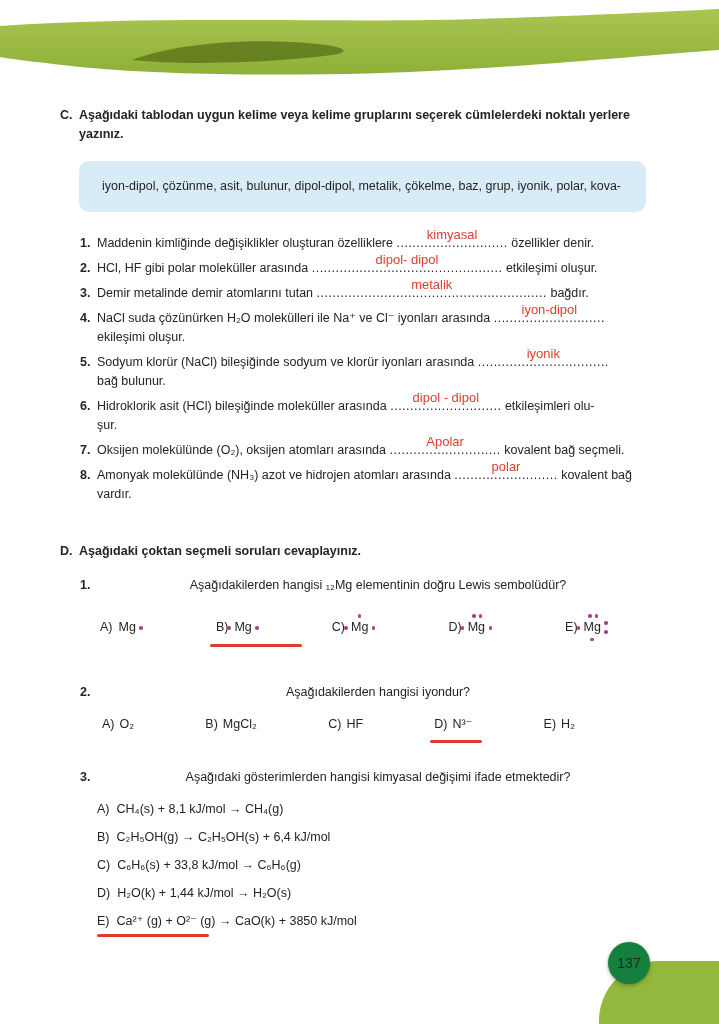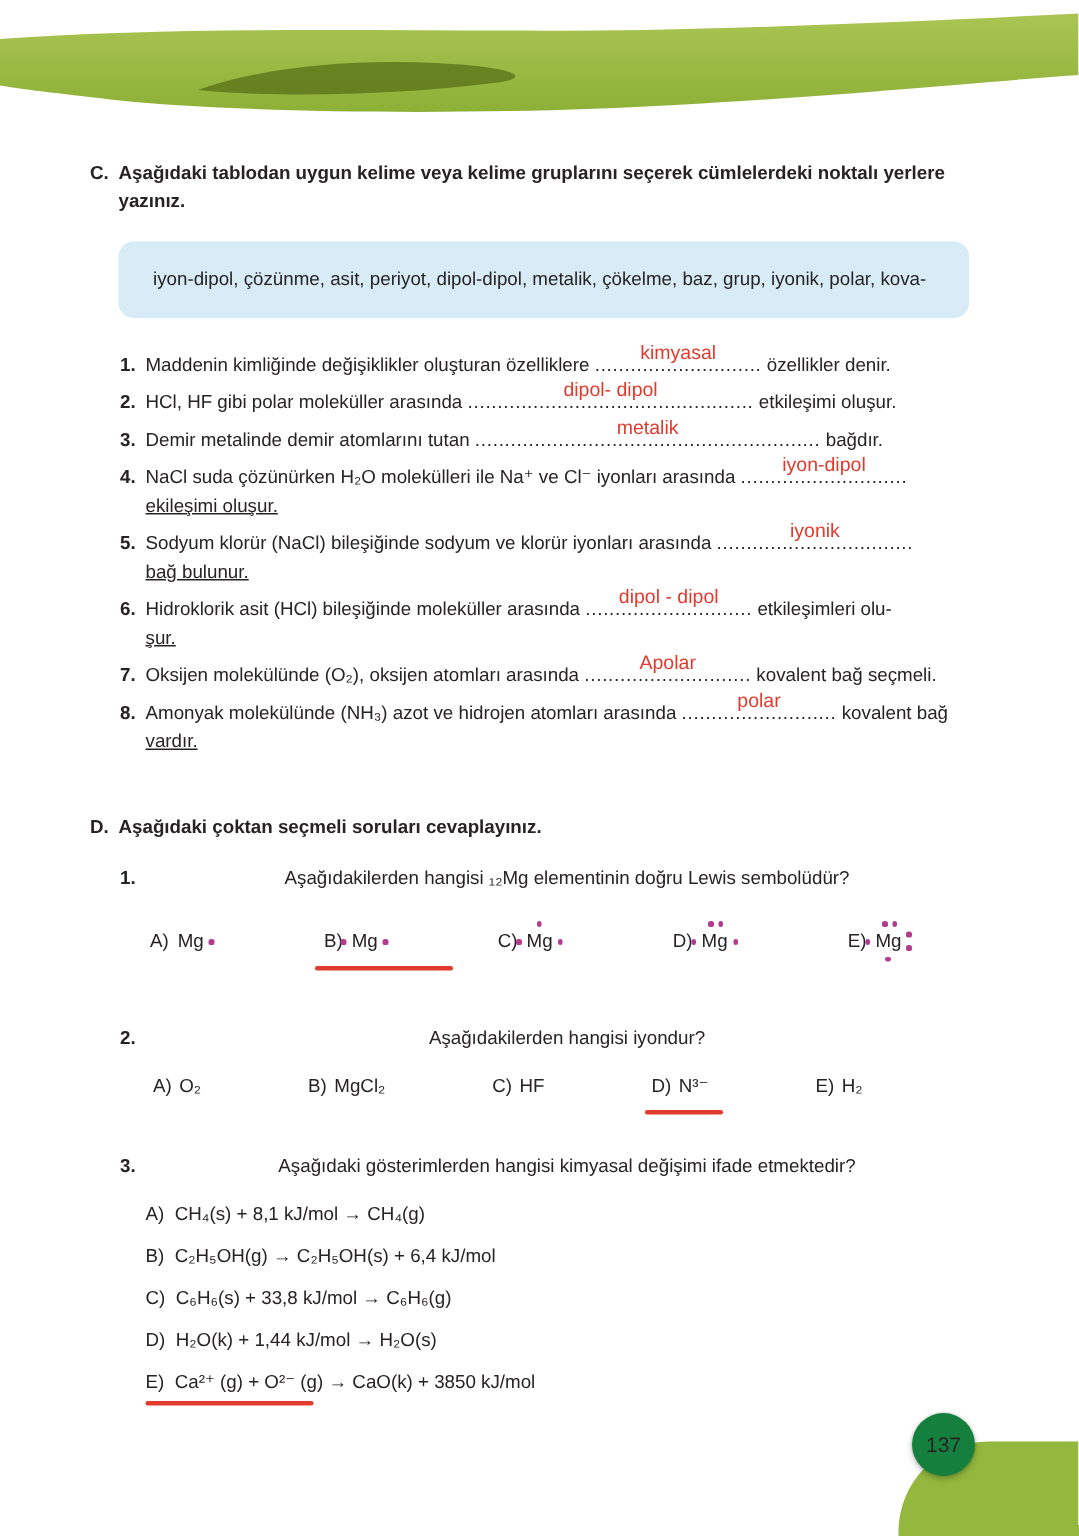--- a/index.html
+++ b/index.html
@@ -21,21 +21,21 @@
   .wb1{padding-left:10px;}
 
   .c-items{margin-left:20px;}
   .c-item{display:flex;margin-bottom:6px;}
   .c-item .inum{width:17px;flex:none;font-weight:700;}
   .c-item .itext{flex:1;}
 
   .blank{display:inline-block;position:relative;vertical-align:baseline;}
   .dots{letter-spacing:0.5px;}
   .answer{position:absolute;left:50%;transform:translateX(-50%);bottom:12px;color:var(--accent-red,#e23b2e);font-size:13px;line-height:1;white-space:nowrap;margin-top:22px;}
-  .post2{display:block;text-decoration:underline;}
+  .post2{display:block;}
 
   .question{display:flex;margin-left:20px;}
   .question .inum{width:17px;flex:none;font-weight:700;}
   .question .qtext{flex:1;text-align:center;}
 
   .opt-row{display:flex;justify-content:space-between;}
   .q1-row{margin:16px 0 0 40px;width:502px;padding-top:7px;}
   .q2-row{margin:13px 0 0 42px;width:473px;}
   .opt{position:relative;display:flex;gap:5px;align-items:baseline;}
 
@@ -82,21 +82,21 @@
 </div>
 
 <div class="content">
 
   <div class="sec-head head-c">
     <span class="shnum">C.</span>
     <div class="shtitle">Aşağıdaki tablodan uygun kelime veya kelime gruplarını seçerek cümlelerdeki noktalı yerlere yazınız.</div>
   </div>
 
   <div class="wordbank">
-    <div class="wb1">iyon-dipol, çözünme, asit, periyot, dipol-dipol, metalik, çökelme, baz, grup, iyonik, polar, kova-</div>
+    <div class="wb1">iyon-dipol, çözünme, asit, bulunur, dipol-dipol, metalik, çökelme, baz, grup, iyonik, polar, kova-</div>
   </div>
 
   <div class="c-items">
 
     <div class="c-item">
       <span class="inum">1.</span>
       <div class="itext">
         <span>Maddenin kimliğinde değişiklikler oluşturan özelliklere</span>
         <span class="blank"><span class="answer">kimyasal</span><span class="dots">............................</span></span>
         <span>özellikler denir.</span>

